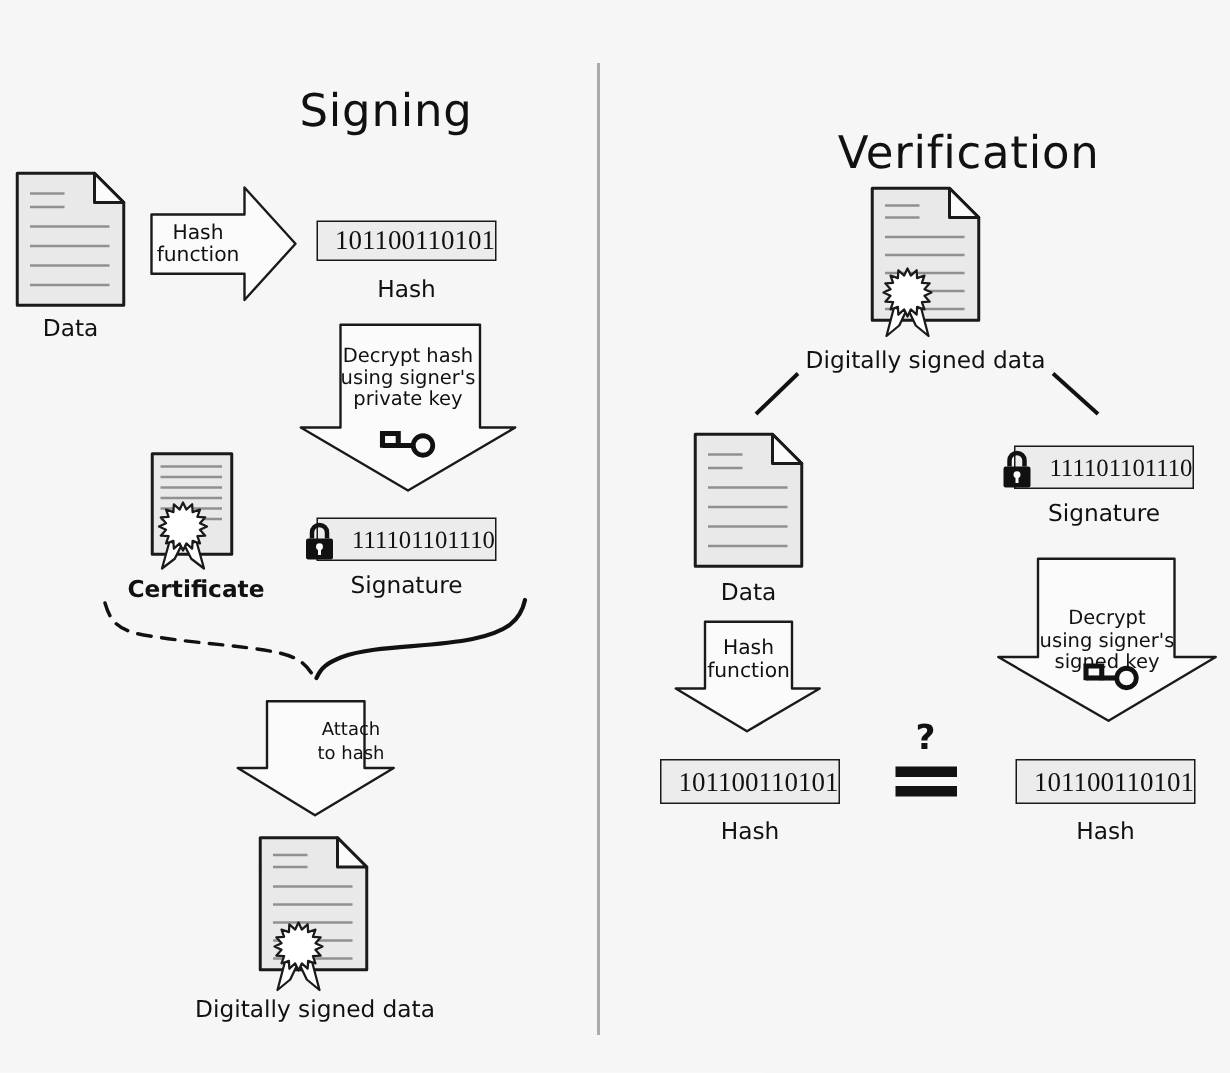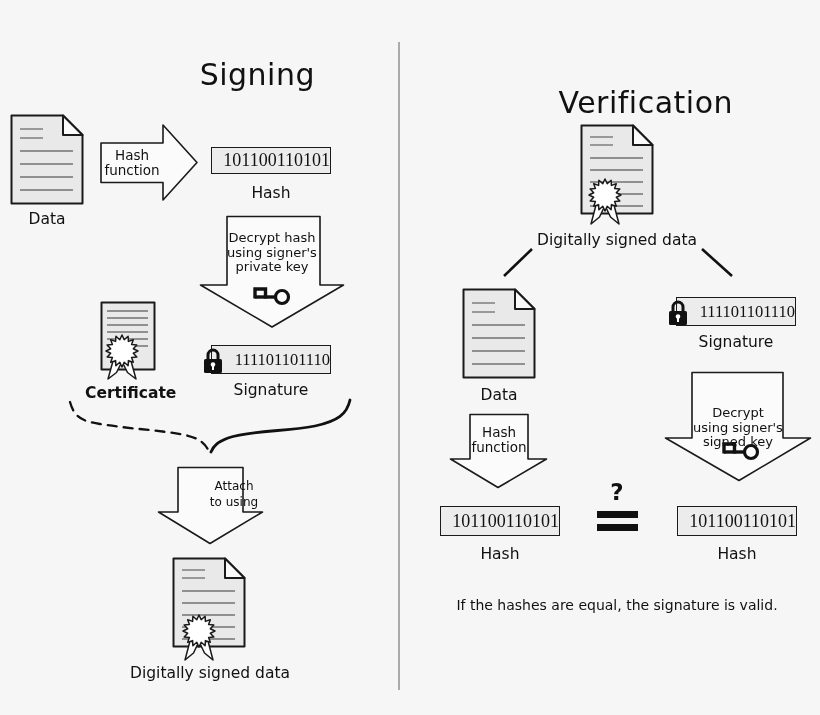--- a/index.html
+++ b/index.html
@@ -106,21 +106,21 @@
   <svg class="abs" style="left:60px;top:395px;" width="300" height="65" viewBox="0 0 300 65">
     <path d="M10,7 C14,21 20,26 40,29 C70,34 100,35 125,40 C138,43 144,47 149,56" fill="none" class="ink" stroke-width="2.3" stroke-dasharray="9,7" stroke-linecap="round"></path>
     <path d="M290,5 C287,19 278,26 255,31 C225,37 190,35 168,43 C158,47 154,50 151,57" fill="none" class="ink" stroke-width="2.8" stroke-linecap="round"></path>
   </svg>
 
   <svg class="abs" style="left:157px;top:466px;" width="107" height="79" viewBox="0 0 107 79">
     <path class="arrow" d="M21,1.5 H86 V46 H105.5 L53,77.5 L1.5,46 H21 Z"></path>
   </svg>
   <div class="abs arrowtxt" style="left:194px;top:479px;width:80px;font-size:12px;line-height:15.5px;">
     <span style="display:block">Attach</span>
-    <span style="display:block">to using</span>
+    <span style="display:block">to hash</span>
   </div>
 
   <svg class="abs" style="left:172px;top:557px;" width="74" height="106" viewBox="0 0 74 106">
     <path class="shape" d="M1.5,1.5 H53 L72.5,21 V89.5 H1.5 Z"></path>
     <path class="shape flap" d="M53,1.5 V21 H72.5 Z"></path>
     <line class="docline" x1="10" y1="13" x2="33" y2="13"></line>
     <line class="docline" x1="10" y1="21" x2="33" y2="21"></line>
     <line class="docline" x1="10" y1="34" x2="63" y2="34"></line>
     <line class="docline" x1="10" y1="46" x2="63" y2="46"></line>
     <line class="docline" x1="10" y1="58" x2="63" y2="58"></line>
@@ -205,15 +205,14 @@
   <div class="abs binbox" style="left:440px;top:506px;width:120px;height:30px;line-height:28px;font-size:18px;">101100110101</div>
   <div class="abs lbl" style="left:440px;top:545px;width:120px;">Hash</div>
 
   <div class="abs qmark" style="left:596px;top:479px;width:42px;">?</div>
   <div class="abs eqbar" style="left:597px;top:511px;width:41px;height:7px;"></div>
   <div class="abs eqbar" style="left:597px;top:524px;width:41px;height:7px;"></div>
 
   <div class="abs binbox" style="left:677px;top:506px;width:120px;height:30px;line-height:28px;font-size:18px;">101100110101</div>
   <div class="abs lbl" style="left:677px;top:545px;width:120px;">Hash</div>
 
-  <div class="abs conclusion" style="left:420px;top:597px;width:394px;">If the hashes are equal, the signature is valid.</div>
 
 </div>
 
 </body></html>

